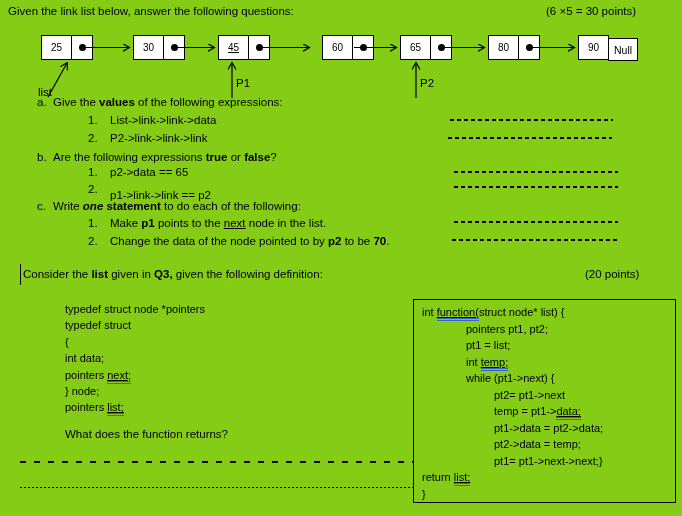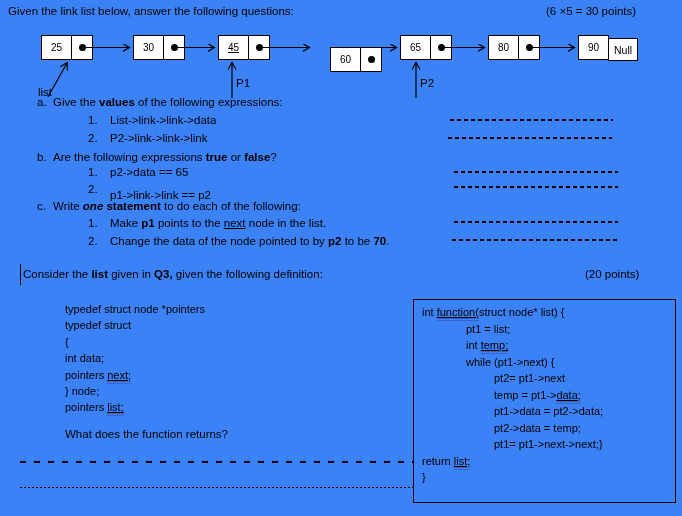--- a/index.html
+++ b/index.html
@@ -1,17 +1,17 @@
 <!DOCTYPE html>
 <html style="--sp-blue: #3b64c8;"><head>
 <meta charset="utf-8">
 <style>
   html,body { margin:0; padding:0; background:#fff; }
   .page {
-    position:relative; width:682px; height:516px; background:#3b82f6;
+    position:relative; width:682px; height:516px; background:#84cc16;
     font-family:"Liberation Sans", sans-serif; font-size:11.5px; color:#000;
     overflow:hidden;
   }
   .abs { position:absolute; white-space:nowrap; }
   b.bi { font-style:italic; }
   .u { text-decoration:underline; }
   .sp { border-bottom:3px double var(--sp-blue,#3b64c8); padding-bottom:0px;text-decoration:underline; }
 
   
   .node { position:absolute; top:35px; display:flex; z-index:1; }
@@ -67,21 +67,21 @@
       <div class="cell ptr">
           <span class="dot"></span>
         </div>
     </div>
     <div class="node" style="left:218px;text-decoration:underline;">
       <div class="cell data">45</div>
       <div class="cell ptr">
           <span class="dot"></span>
         </div>
     </div>
-    <div class="node" style="left:330px;margin-top:12px;">
+    <div class="node" style="left:322px;">
       <div class="cell data">60</div>
       <div class="cell ptr">
           <span class="dot"></span>
         </div>
     </div>
     <div class="node" style="left:400px;">
       <div class="cell data">65</div>
       <div class="cell ptr">
           <span class="dot"></span>
         </div>
@@ -159,20 +159,21 @@
     <div class="cl">} node;</div>
     <div class="cl"><span>pointers </span><span class="sp">list;</span></div>
   </div>
   <div class="abs" style="left:65px; top:428px;">What does the function returns?</div>
 
   <div class="dash-big" style="left:20px; top:461px; width:393px;"></div>
   <div class="dash-dot" style="left:20px; top:487px; width:393px;"></div>
 
   <div class="codebox">
     <div class="cl"><span>int </span><span class="sp">function(</span><span>struct node* list) {</span></div>
+    <div class="cl ind1">pointers pt1, pt2;</div>
     <div class="cl ind1">pt1 = list;</div>
     <div class="cl ind1"><span>int </span><span class="sp">temp;</span></div>
     <div class="cl ind1">while (pt1-&gt;next) {</div>
     <div class="cl ind2">pt2= pt1-&gt;next</div>
     <div class="cl ind2"><span>temp = pt1-&gt;</span><span class="sp">data;</span></div>
     <div class="cl ind2">pt1-&gt;data = pt2-&gt;data;</div>
     <div class="cl ind2">pt2-&gt;data = temp;</div>
     <div class="cl ind2">pt1= pt1-&gt;next-&gt;next;}</div>
     <div class="cl"><span>return </span><span class="sp">list;</span></div>
     <div class="cl">}</div>

